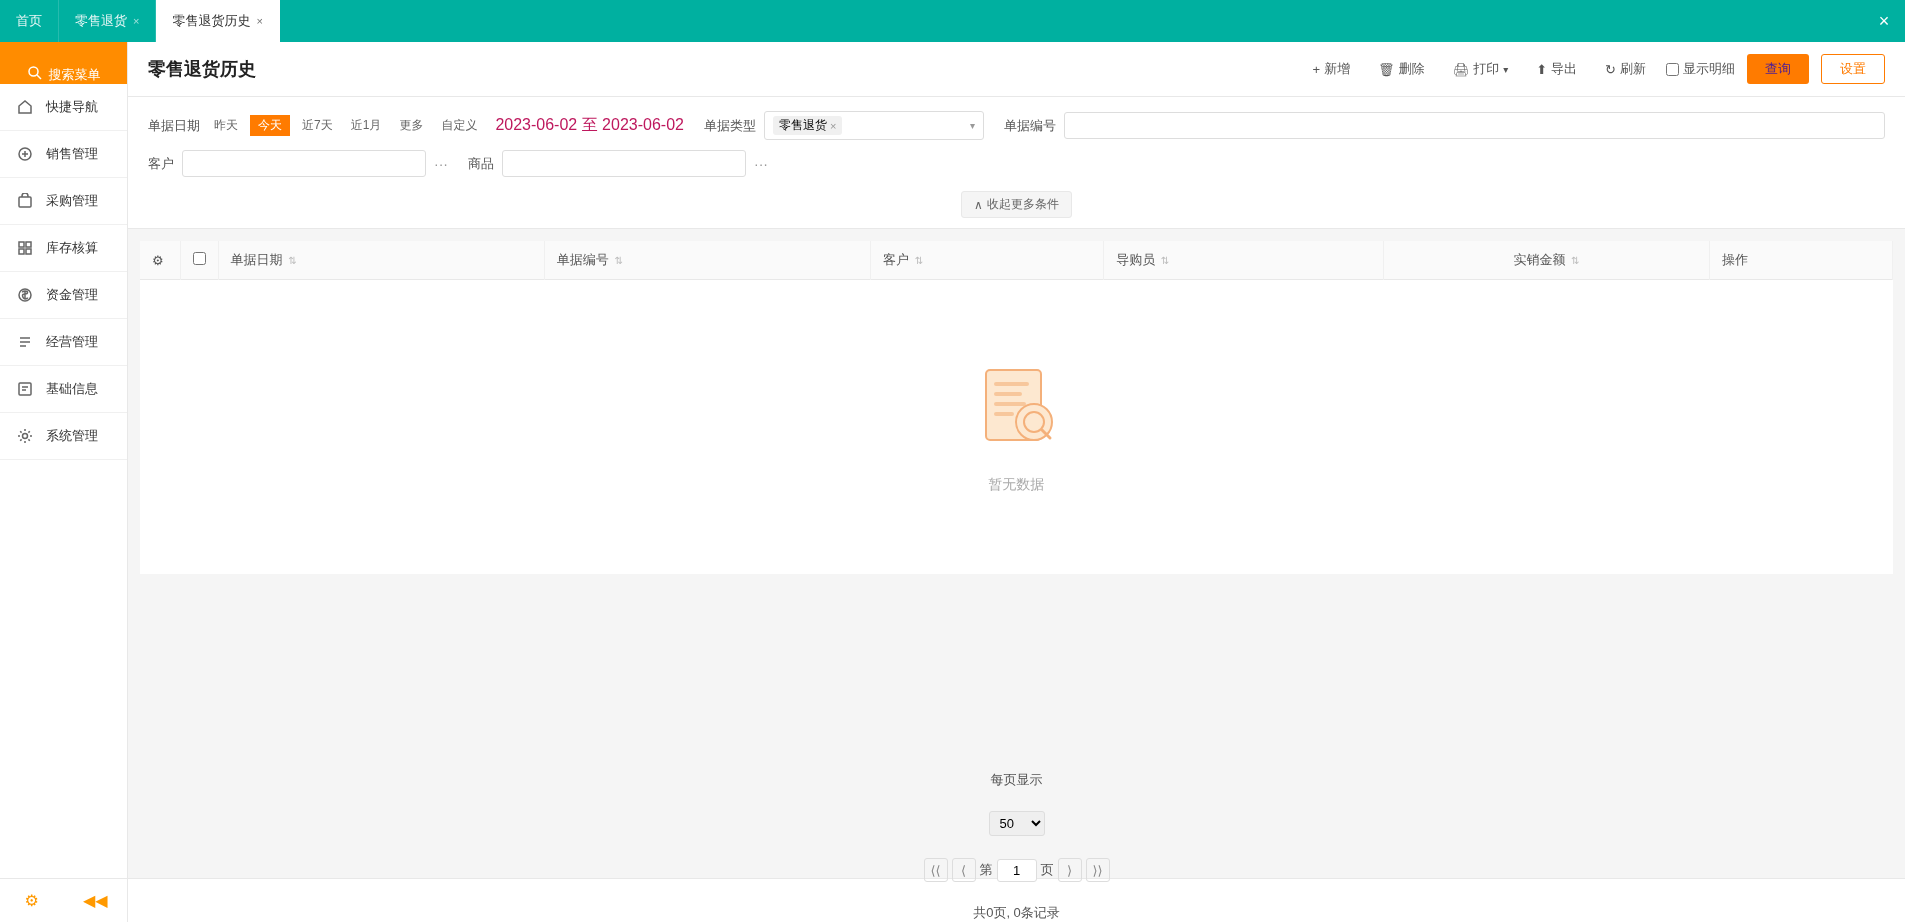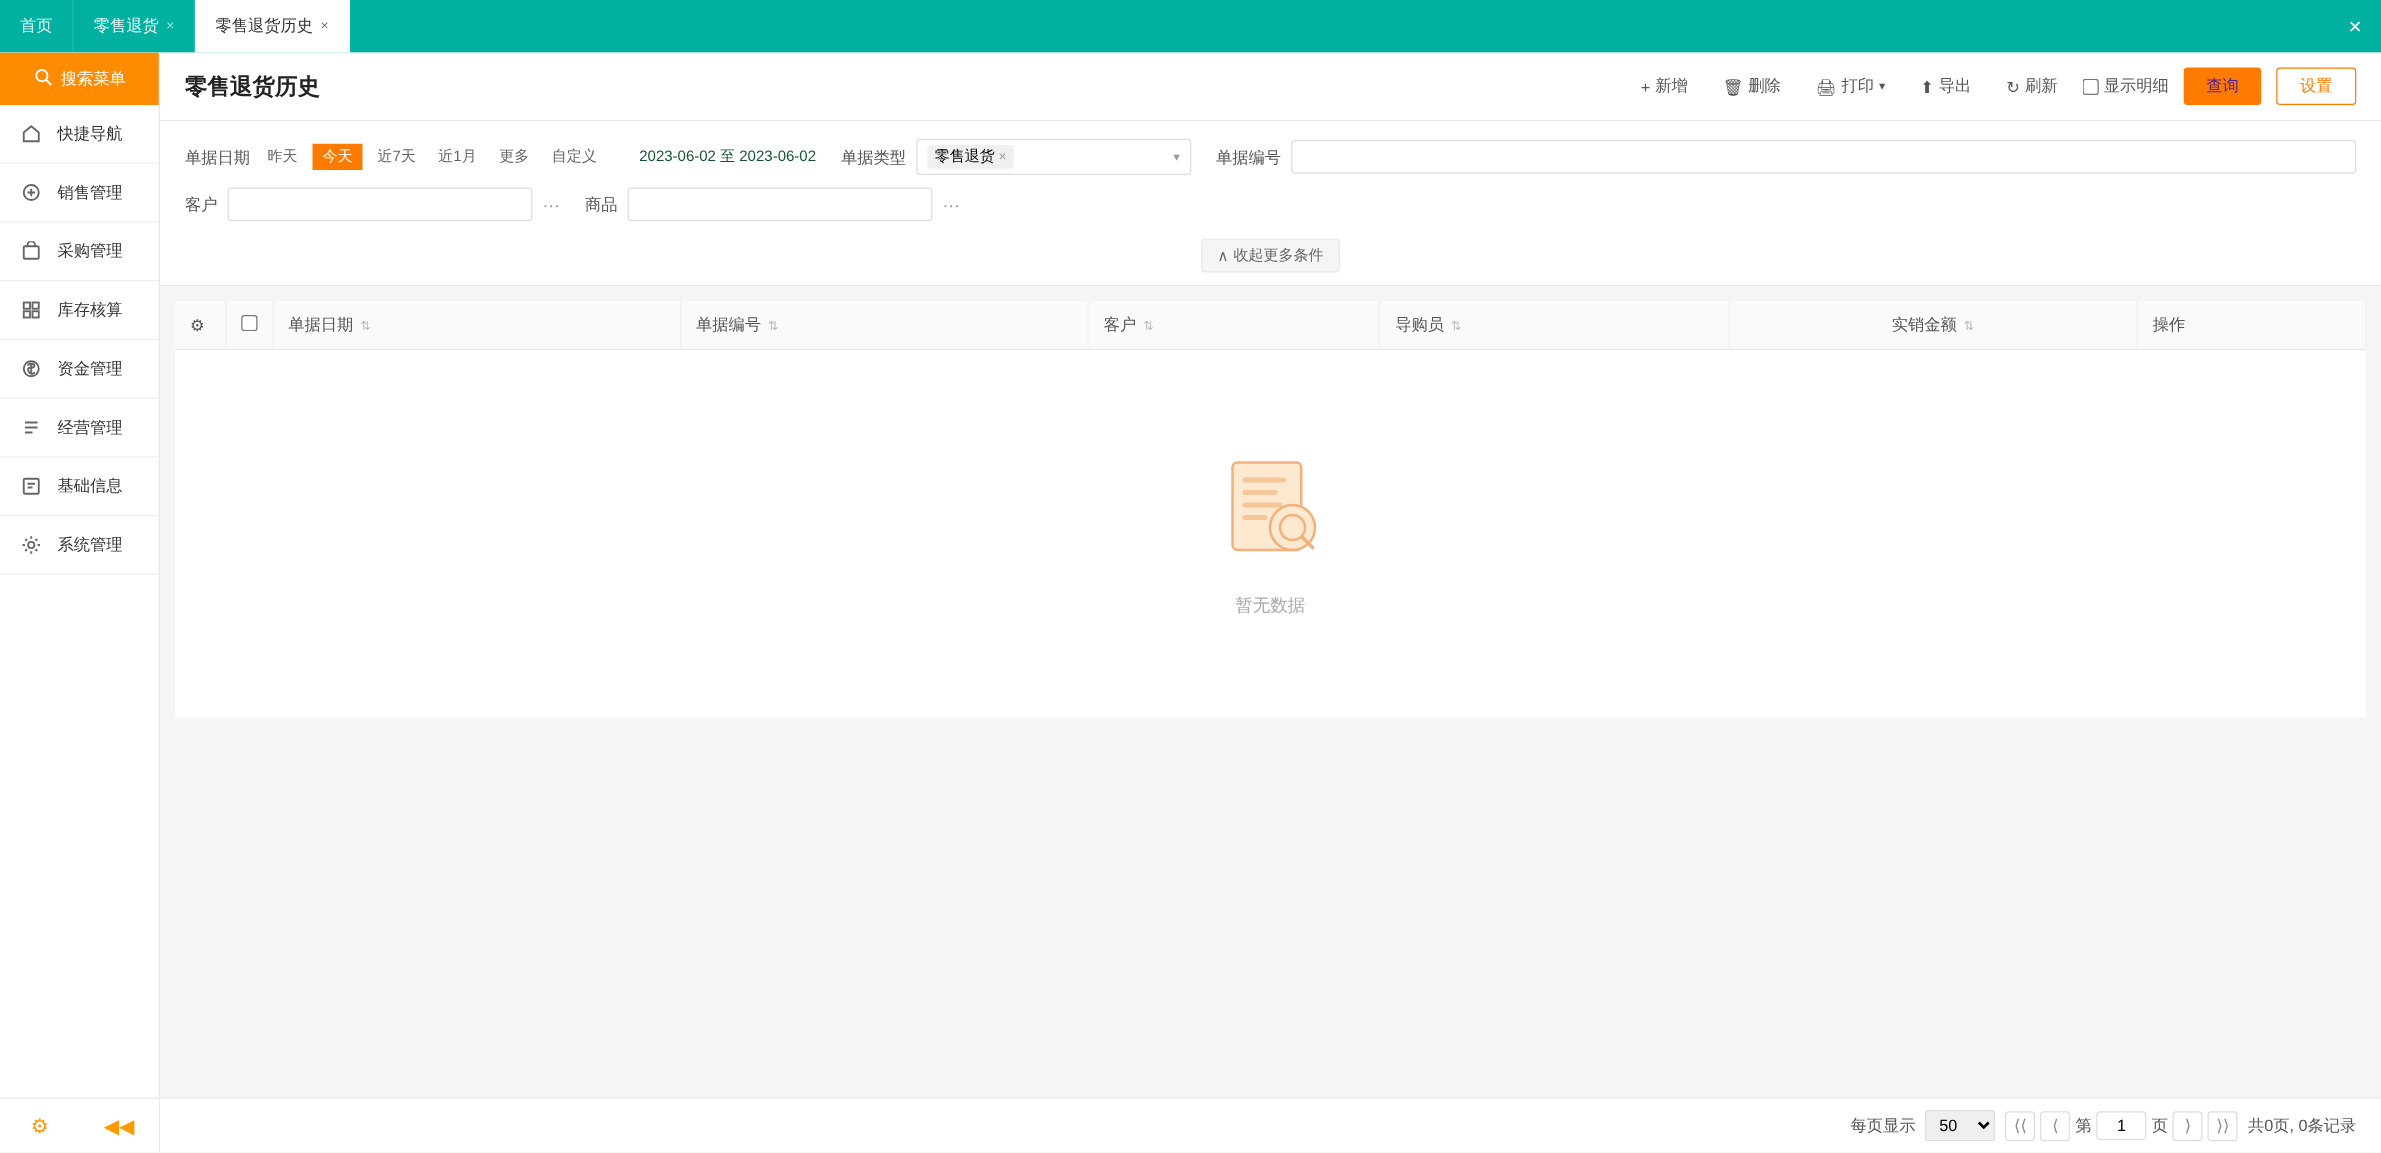--- a/index.html
+++ b/index.html
@@ -63,21 +63,21 @@
       background: #fff;
       border-right: 1px solid #e8e8e8;
       display: flex;
       flex-direction: column;
       flex-shrink: 0;
     }
     .sidebar-search {
       height: 42px;
       background: #ff8c00;
       display: flex;
-      align-items: center;
+      align-items: flex-end;
       justify-content: center;
       gap: 6px;
       color: white;
       font-size: 13px;
       cursor: pointer;
       flex-shrink: 0;
     }
     .sidebar-items {
       flex: 1;
       overflow-y: auto;
@@ -223,23 +223,23 @@
       color: #666;
       font-size: 12px;
     }
     .date-btn.active {
       background: #ff7b00;
       color: white;
       border-radius: 0;
       padding: 2px 8px;
     }
     .date-range {
-      font-size: 12px;
-      color: #14532d;
-      margin-left: 20px;
+      font-size: 16px;
+      color: #be185d;
+      margin-left: 4px;
     }
     .tag-select {
       display: flex;
       align-items: center;
       border: 1px solid #ddd;
       border-radius: 3px;
       padding: 4px 8px;
       min-width: 220px;
       font-size: 13px;
       background: #fff;
@@ -331,24 +331,25 @@
 
     
     .pagination {
       height: 44px;
       background: #fff;
       border-top: 1px solid #e8e8e8;
       display: flex;
       align-items: center;
       justify-content: flex-end;
       padding: 0 20px;
-      gap: 8px;
+      gap: 22px;
       font-size: 13px;
       color: #555;
       flex-shrink: 0;
+      flex-direction: column;
     }
     .page-select {
       border: 1px solid #ddd;
       border-radius: 3px;
       padding: 3px 6px;
       font-size: 13px;
     }
     .page-nav {
       display: flex;
       align-items: center;

